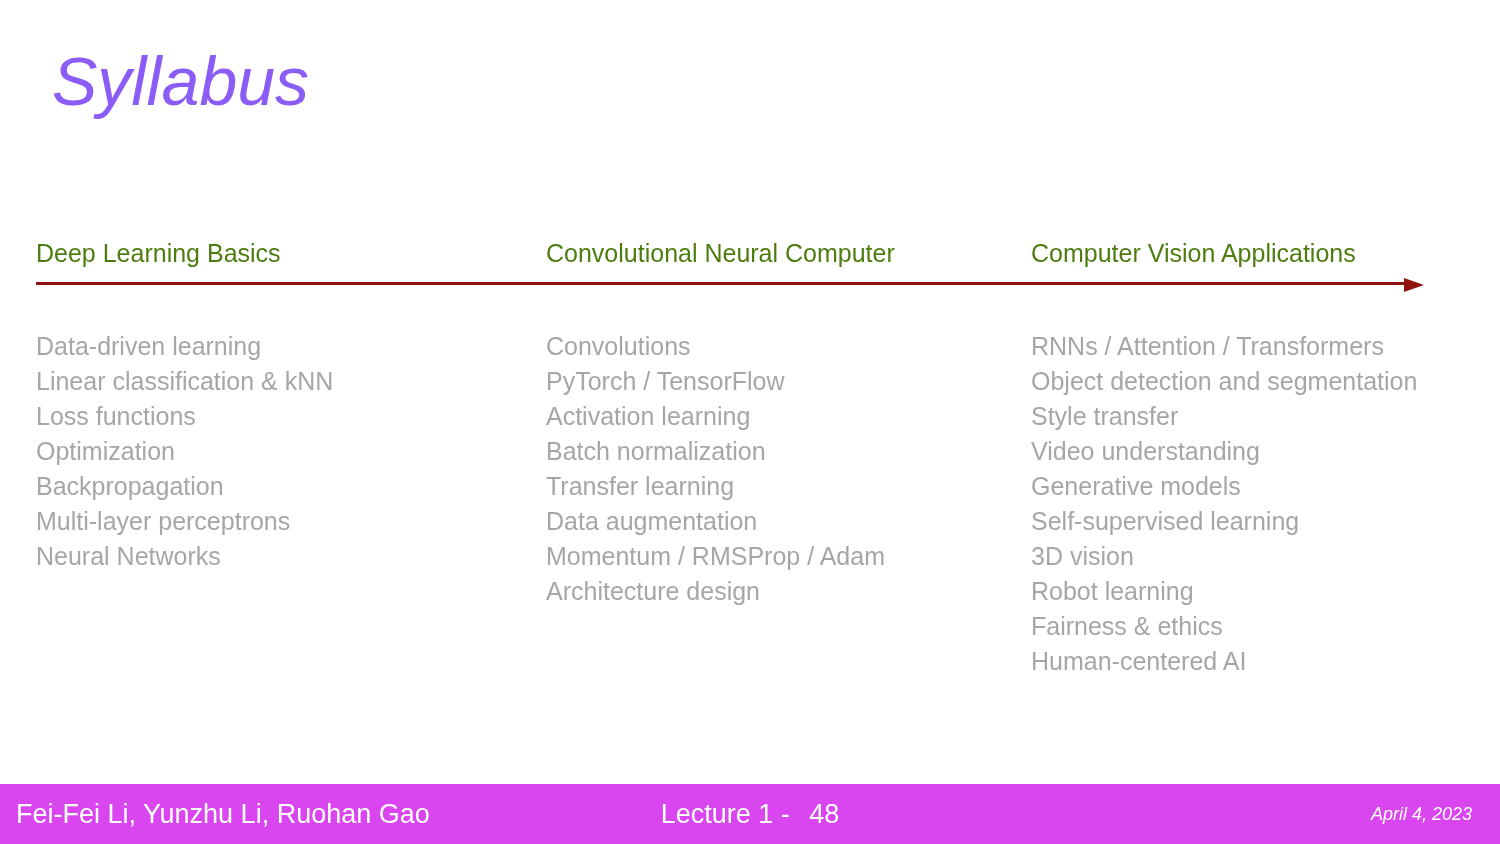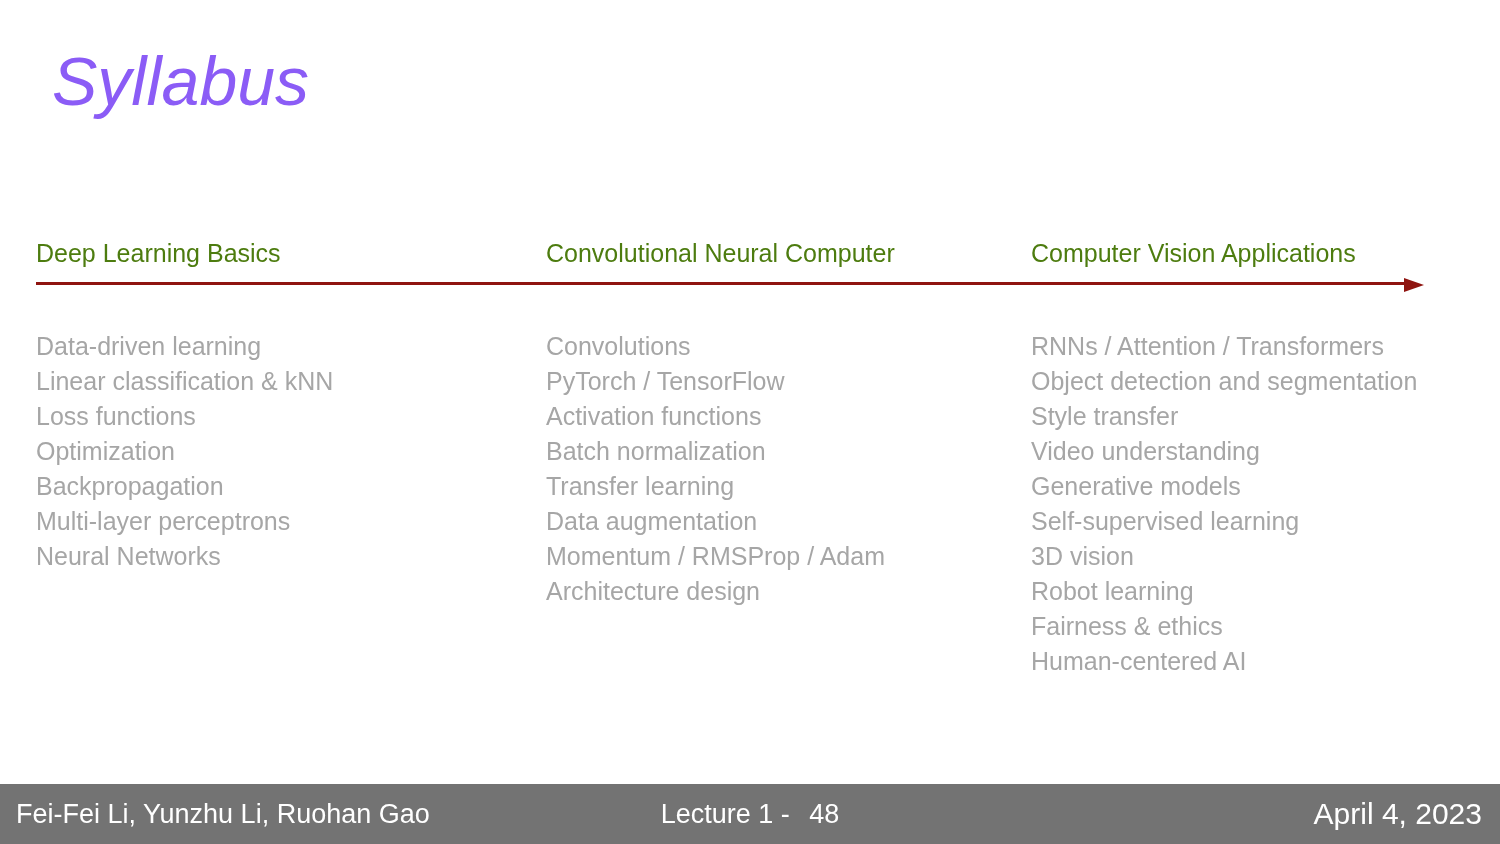--- a/index.html
+++ b/index.html
@@ -86,21 +86,21 @@
     color: #a6a6a6;
     line-height: 35px;
     white-space: nowrap;
   }
   .footer {
     position: absolute;
     left: 0;
     right: 0;
     bottom: 0;
     height: 60px;
-    background: #737373;
+    background: #d946ef;
     color: #ffffff;
   }
   .footer-authors {
     position: absolute;
     left: 16px;
     top: 50%;
     transform: translateY(-50%);
     font-size: 27px;
   }
   .footer-center {
@@ -111,24 +111,25 @@
     transform: translateY(-50%);
     text-align: center;
     font-size: 27px;
   }
   .footer-center .lec-num {
     display: inline-block;
     margin-left: 12px;
   }
   .footer-date {
     position: absolute;
-    right: 18px;
+    right: 28px;
     top: 50%;
     transform: translateY(-50%);
-    font-size: 30px;
+    font-size: 18px;
+    font-style: italic;
   }
 </style>
 </head>
 <body>
 
 <div class="slide">
 
   <div class="slide-title">Syllabus</div>
 
   <div class="columns">
@@ -144,21 +145,21 @@
         <div class="col-item">Multi-layer perceptrons</div>
         <div class="col-item">Neural Networks</div>
       </div>
     </div>
 
     <div class="col col-1">
       <div class="col-head">Convolutional Neural Computer</div>
       <div class="col-items">
         <div class="col-item">Convolutions</div>
         <div class="col-item">PyTorch / TensorFlow</div>
-        <div class="col-item">Activation functions</div>
+        <div class="col-item">Activation learning</div>
         <div class="col-item">Batch normalization</div>
         <div class="col-item">Transfer learning</div>
         <div class="col-item">Data augmentation</div>
         <div class="col-item">Momentum / RMSProp / Adam</div>
         <div class="col-item">Architecture design</div>
       </div>
     </div>
 
     <div class="col col-2">
       <div class="col-head">Computer Vision Applications</div>

